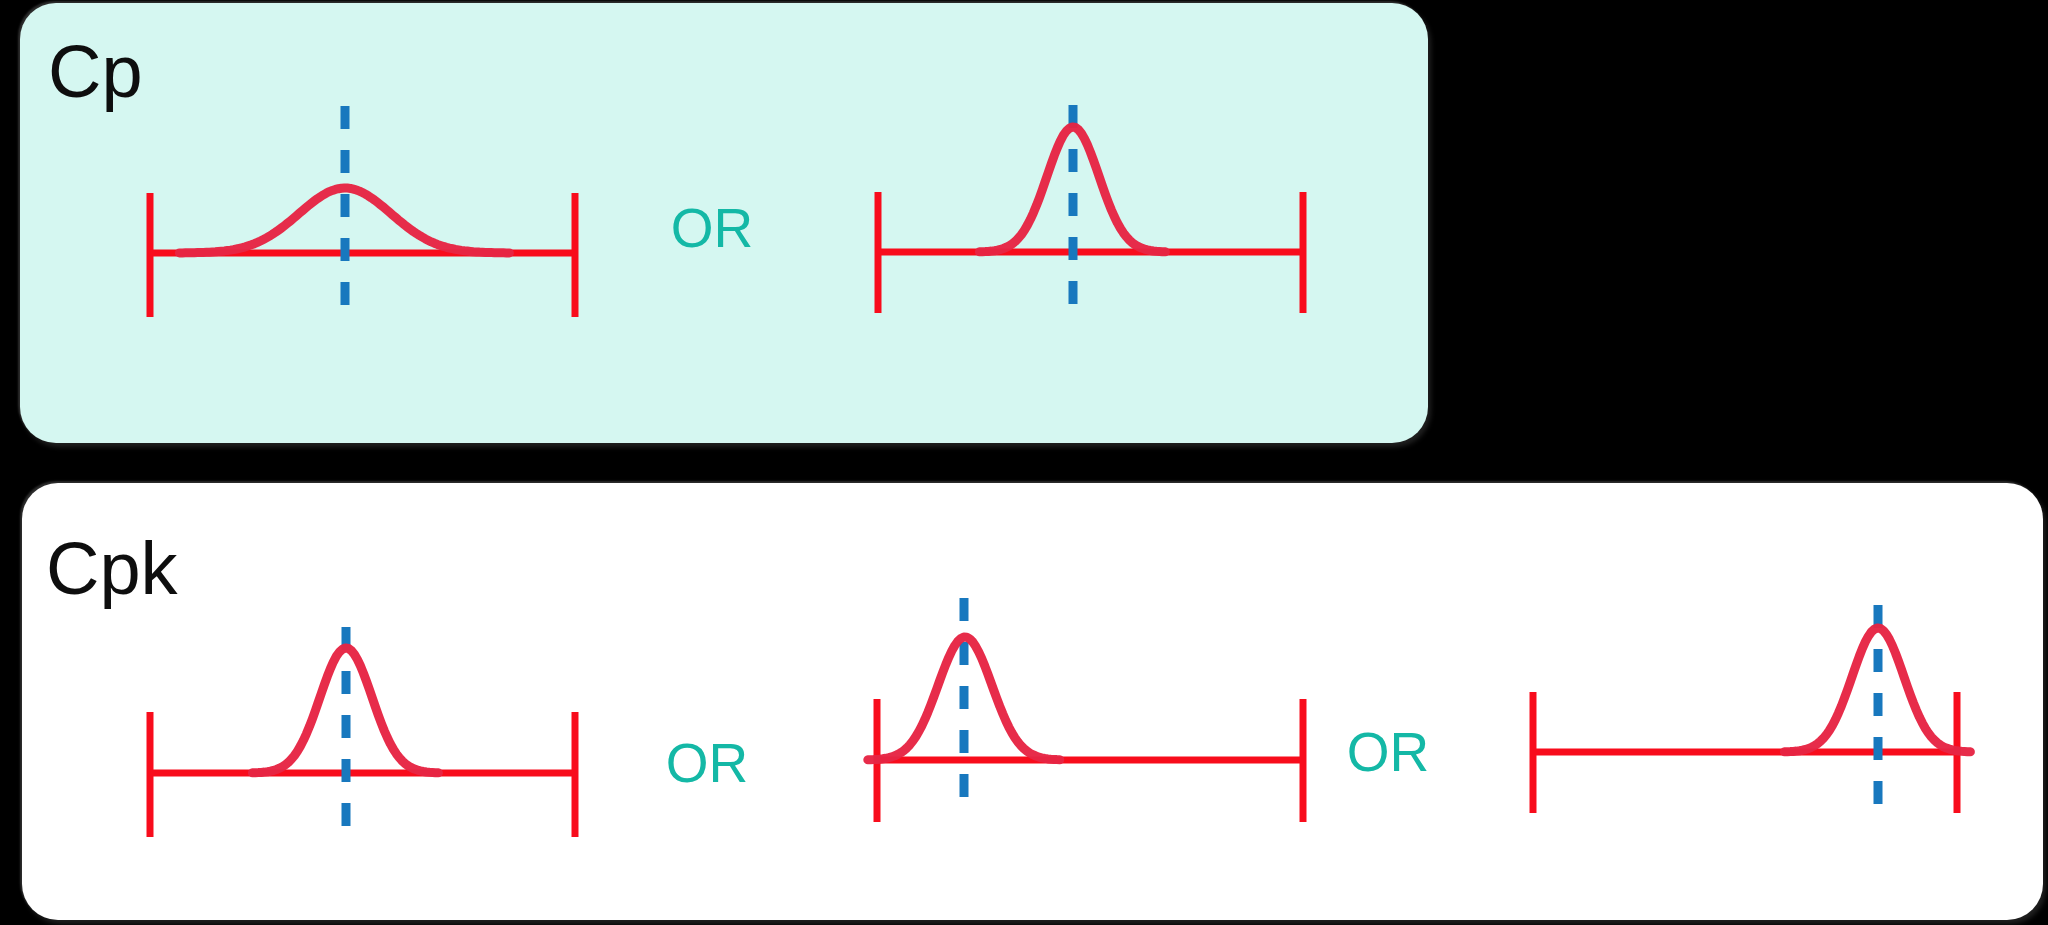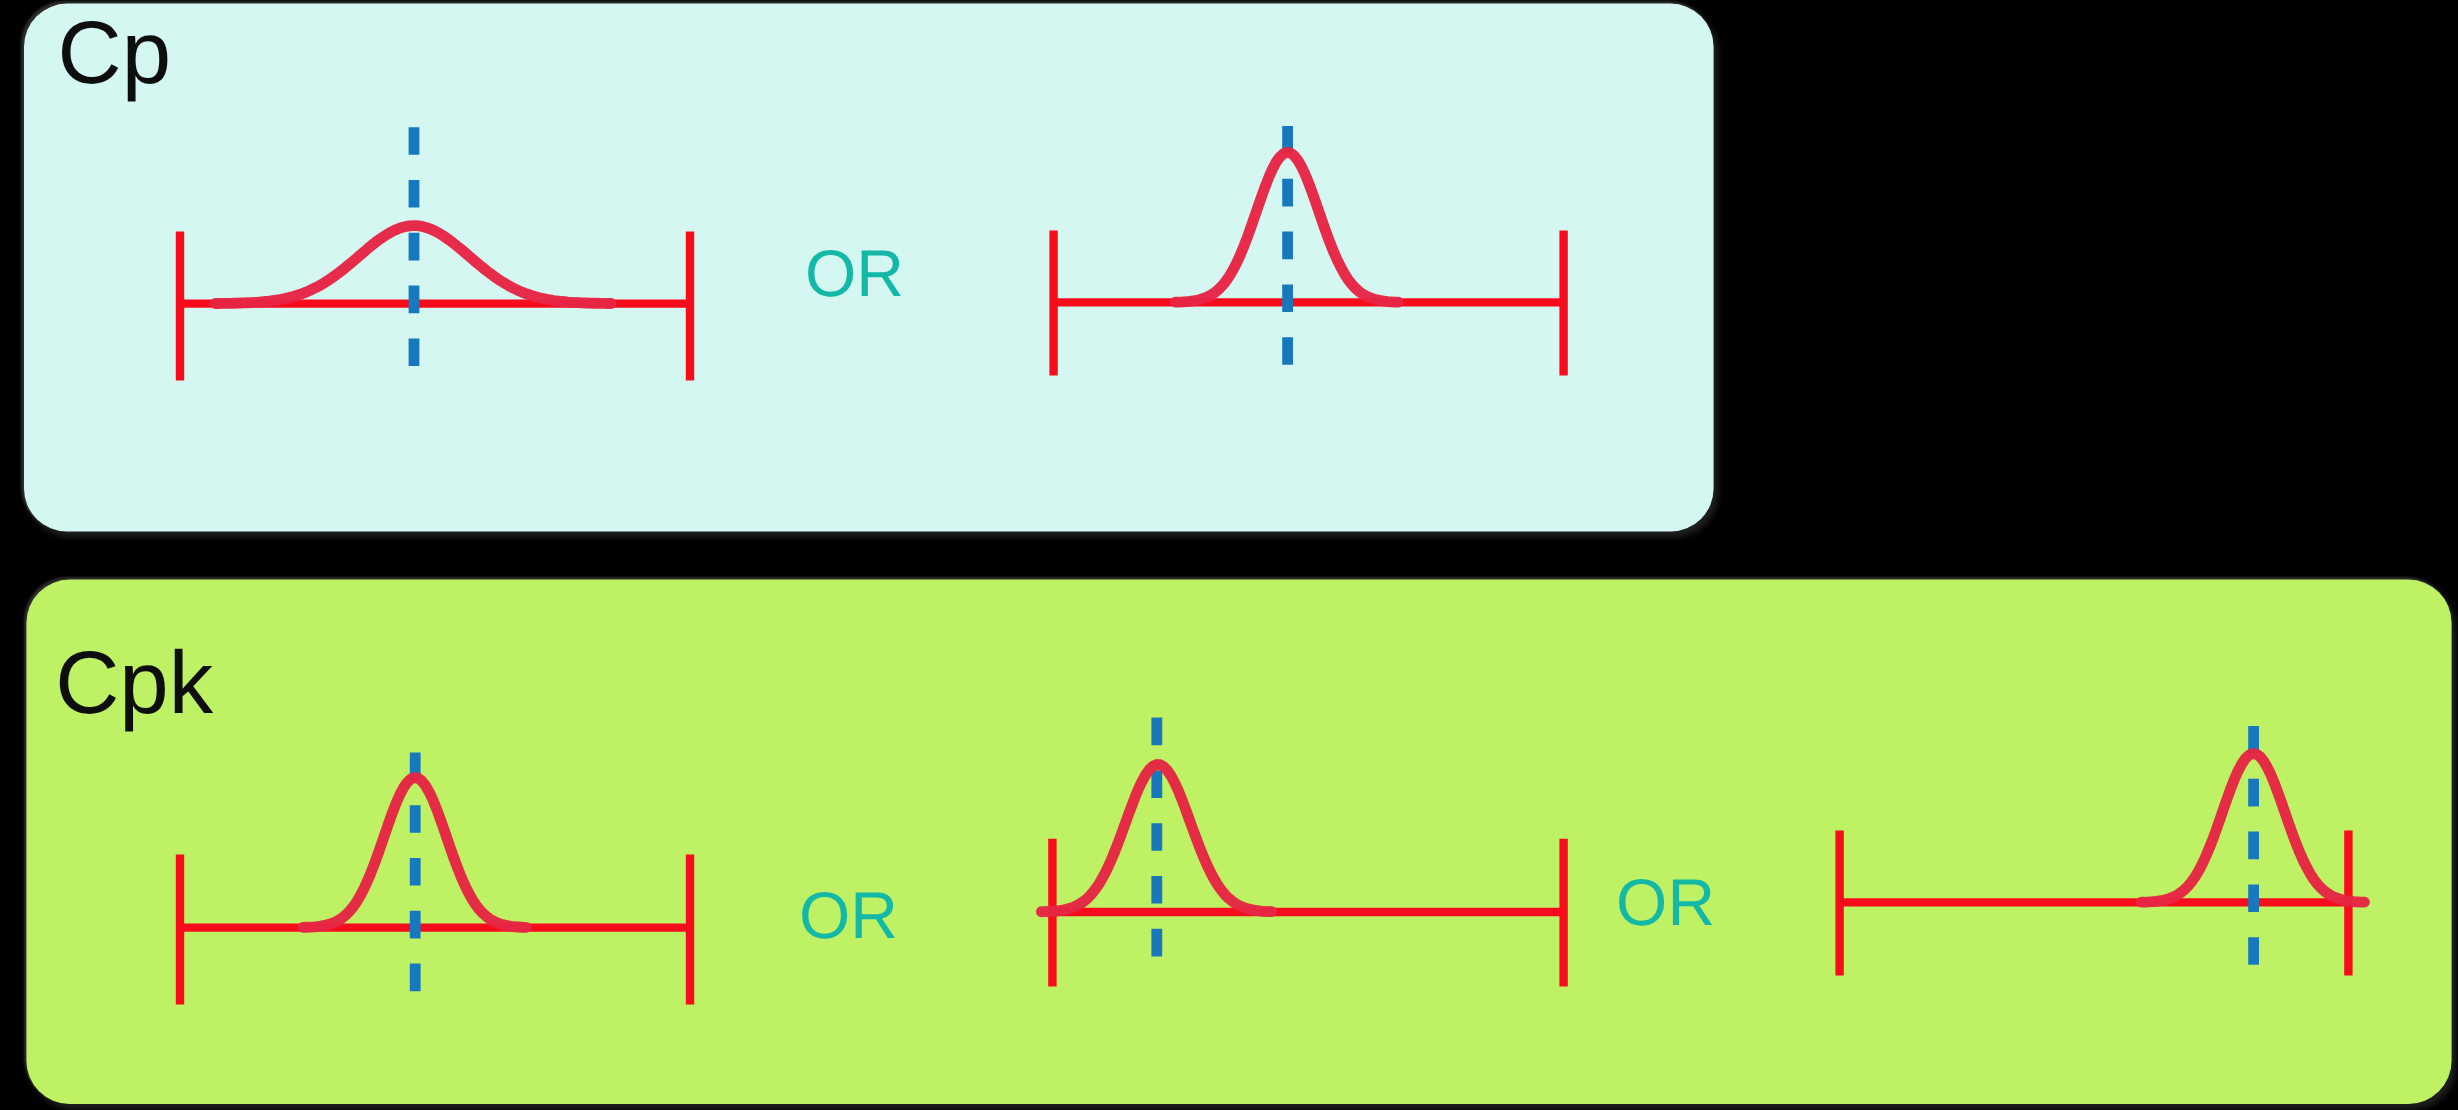--- a/index.html
+++ b/index.html
@@ -43,24 +43,24 @@
     width: 2048px;
     height: 925px;
   }
 </style>
 </head>
 <body>
 
 <div id="stage">
 
   <div class="panel" id="panel-cp" style="left: 20px; top: 3px; width: 1408px; height: 440px; background: rgb(213, 247, 241);">
-    <span class="panel-label" style="left: 28px; top: 4px;">Cp</span>
+    <span class="panel-label" style="left: 28px; top: 32px;">Cp</span>
   </div>
 
-  <div class="panel" id="panel-cpk" style="left: 22px; top: 483px; width: 2021px; height: 437px; background: #bef264; text-align: center;">
+  <div class="panel" id="panel-cpk" style="left: 22px; top: 483px; width: 2021px; height: 437px; background: #ffffff; text-align: center;">
     <span class="panel-label" style="left: 24px; top: 49px;">Cpk</span>
   </div>
 
   <svg id="diagram-svg" viewBox="0 0 2048 925" xmlns="http://www.w3.org/2000/svg">
       <g>
         <line x1="150" y1="253" x2="575" y2="253" stroke="#f80c1c" stroke-width="7"></line>
         <line x1="150" y1="193" x2="150" y2="317" stroke="#f80c1c" stroke-width="7"></line>
         <line x1="575" y1="193" x2="575" y2="317" stroke="#f80c1c" stroke-width="7"></line>
         <line x1="345" y1="106" x2="345" y2="312" stroke="#1878be" stroke-width="9" stroke-dasharray="23 21"></line>
         <path d="M 179.4 252.9 L 182.4 252.9 L 185.4 252.8 L 188.4 252.8 L 191.4 252.8 L 194.4 252.7 L 197.4 252.6 L 200.4 252.5 L 203.4 252.4 L 206.4 252.3 L 209.4 252.2 L 212.4 252.0 L 215.4 251.8 L 218.4 251.5 L 221.4 251.2 L 224.4 250.9 L 227.4 250.5 L 230.4 250.1 L 233.4 249.6 L 236.4 249.0 L 239.4 248.3 L 242.4 247.6 L 245.4 246.8 L 248.4 245.8 L 251.4 244.8 L 254.4 243.7 L 257.4 242.4 L 260.4 241.0 L 263.4 239.5 L 266.4 237.9 L 269.4 236.2 L 272.4 234.3 L 275.4 232.3 L 278.4 230.2 L 281.4 228.0 L 284.4 225.7 L 287.4 223.3 L 290.4 220.9 L 293.4 218.4 L 296.4 215.8 L 299.4 213.2 L 302.4 210.7 L 305.4 208.1 L 308.4 205.6 L 311.4 203.2 L 314.4 200.9 L 317.4 198.7 L 320.4 196.7 L 323.4 194.8 L 326.4 193.1 L 329.4 191.6 L 332.4 190.4 L 335.4 189.4 L 338.4 188.7 L 341.4 188.2 L 344.4 188.0 L 347.4 188.1 L 350.4 188.4 L 353.4 189.1 L 356.4 190.0 L 359.4 191.1 L 362.4 192.5 L 365.4 194.1 L 368.4 195.9 L 371.4 197.9 L 374.4 200.0 L 377.4 202.3 L 380.4 204.7 L 383.4 207.1 L 386.4 209.6 L 389.4 212.2 L 392.4 214.8 L 395.4 217.3 L 398.4 219.9 L 401.4 222.3 L 404.4 224.8 L 407.4 227.1 L 410.4 229.3 L 413.4 231.5 L 416.4 233.5 L 419.4 235.4 L 422.4 237.2 L 425.4 238.9 L 428.4 240.4 L 431.4 241.9 L 434.4 243.2 L 437.4 244.4 L 440.4 245.4 L 443.4 246.4 L 446.4 247.3 L 449.4 248.1 L 452.4 248.7 L 455.4 249.4 L 458.4 249.9 L 461.4 250.4 L 464.4 250.8 L 467.4 251.1 L 470.4 251.4 L 473.4 251.7 L 476.4 251.9 L 479.4 252.1 L 482.4 252.2 L 485.4 252.4 L 488.4 252.5 L 491.4 252.6 L 494.4 252.7 L 497.4 252.7 L 500.4 252.8 L 503.4 252.8 L 506.4 252.9 L 509.4 252.9" fill="none" stroke="#e62544" stroke-width="9" stroke-linecap="round" stroke-linejoin="round" opacity="0.97"></path>

